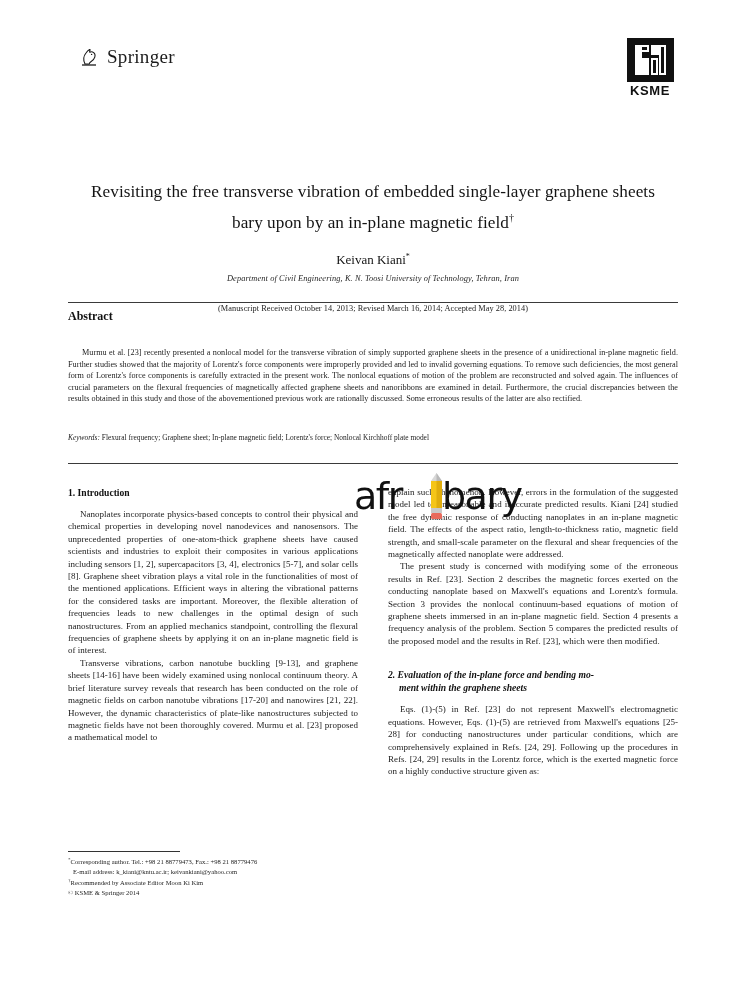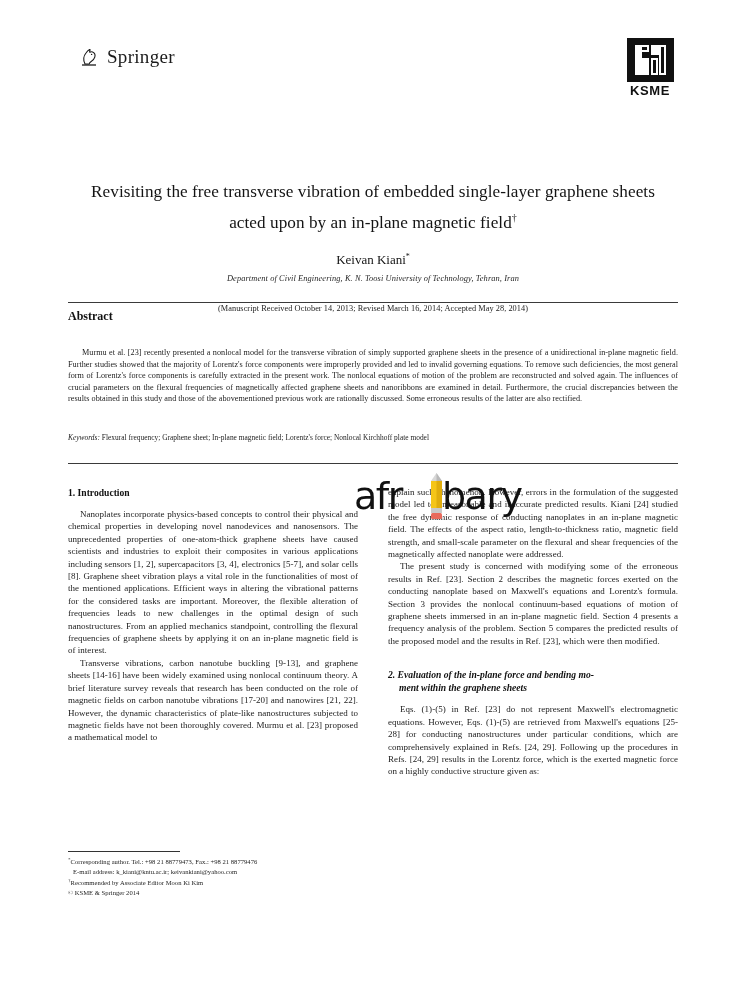--- a/index.html
+++ b/index.html
@@ -306,21 +306,21 @@
           </svg>
         </div>
         <div class="ksme-word">KSME</div>
       </div>
     </div>
 
 
     <div class="title-block">
       <h1 class="paper-title">
         <span>Revisiting the free transverse vibration of embedded single-layer graphene sheets</span><br>
-        <span>acted upon by an in-plane magnetic field</span><sup>†</sup>
+        <span>bary upon by an in-plane magnetic field</span><sup>†</sup>
       </h1>
       <div class="author">
         <span>Keivan Kiani</span><sup>*</sup>
       </div>
       <div class="affiliation">Department of Civil Engineering, K. N. Toosi University of Technology, Tehran, Iran</div>
       <div class="received">(Manuscript Received October 14, 2013; Revised March 16, 2014; Accepted May 28, 2014)</div>
     </div>
 
     <div class="rule rule-top"></div>
 

